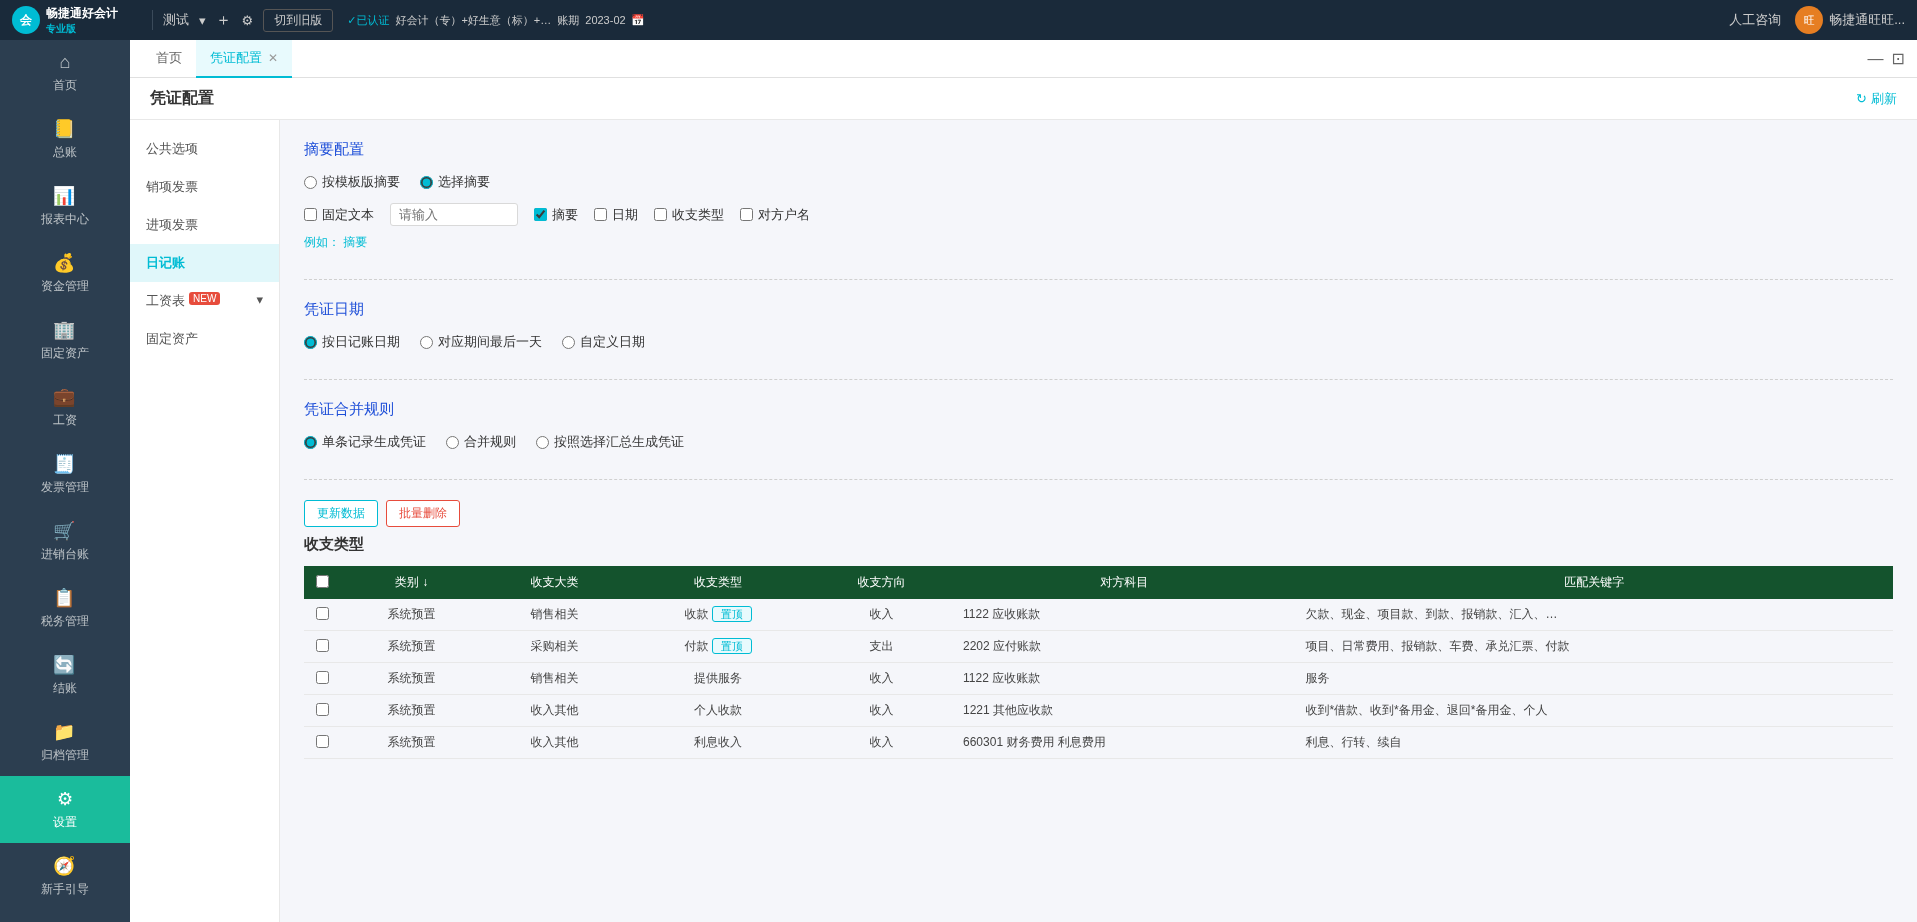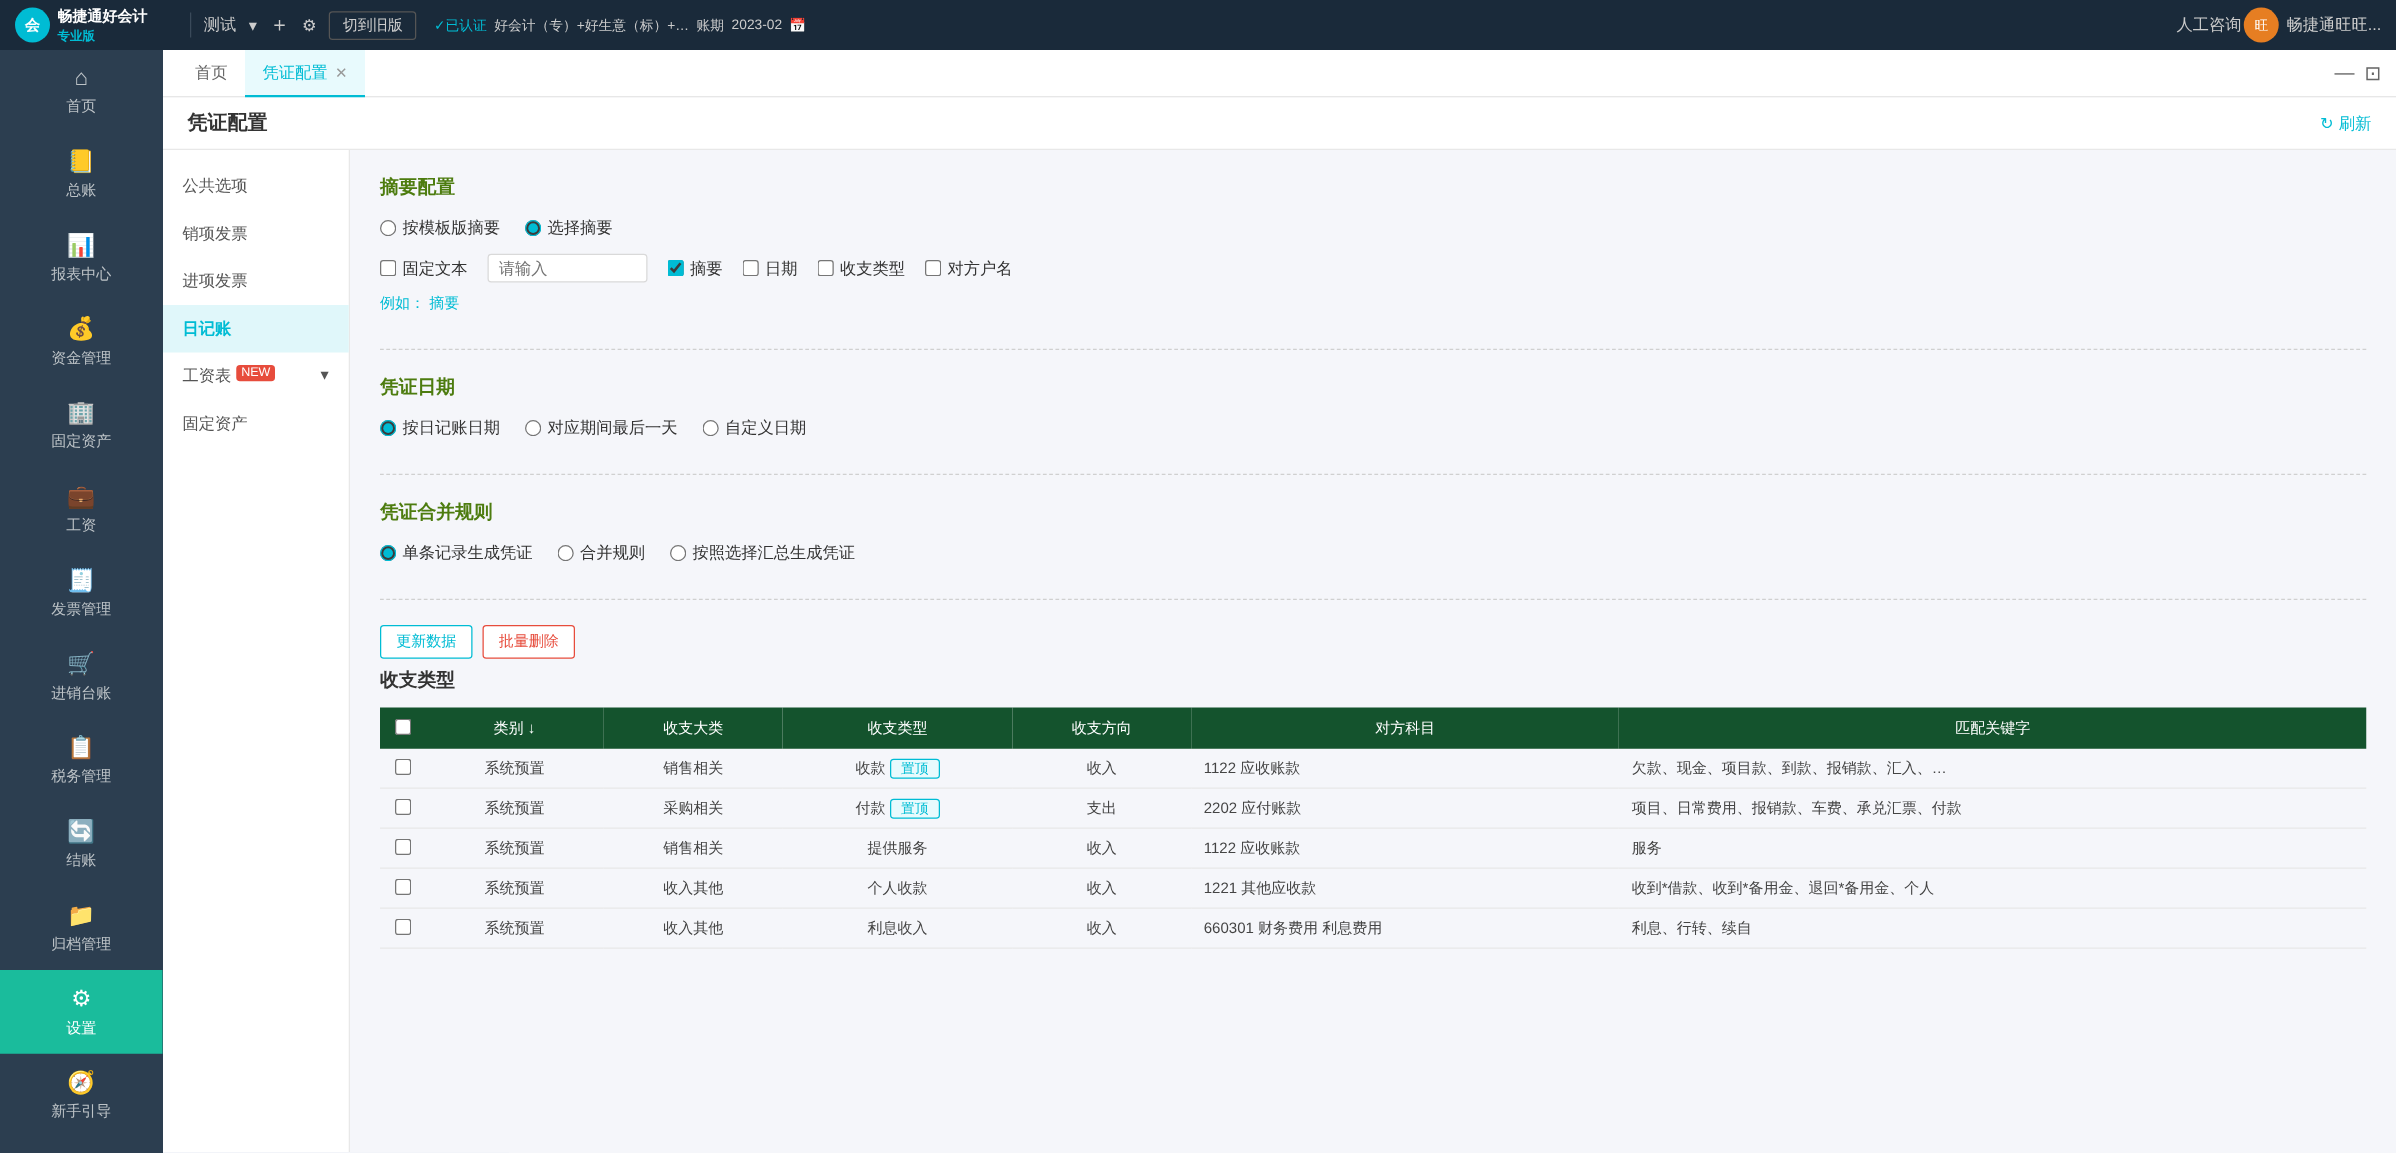--- a/index.html
+++ b/index.html
@@ -11,21 +11,21 @@
     .topbar-logo-icon { width: 28px; height: 28px; background: #00bcd4; border-radius: 50%; display: flex; align-items: center; justify-content: center; color: #fff; font-size: 12px; }
     .topbar-divider { width: 1px; height: 20px; background: #3a4a5a; }
     .topbar-title { color: #ccc; font-size: 13px; }
     .topbar-dropdown { color: #ccc; cursor: pointer; }
     .topbar-add { color: #ccc; cursor: pointer; font-size: 16px; }
     .topbar-settings { color: #ccc; cursor: pointer; }
     .topbar-btn { background: transparent; border: 1px solid #555; color: #ccc; padding: 2px 10px; border-radius: 3px; cursor: pointer; font-size: 12px; }
     .topbar-tags { display: flex; align-items: center; gap: 6px; margin-left: 4px; }
     .tag { font-size: 11px; color: #ccc; }
     .tag-certified { color: #00bcd4; }
-    .topbar-right { margin-left: auto; display: flex; align-items: center; gap: 2px; color: #ccc; font-size: 13px; }
+    .topbar-right { margin-left: auto; display: flex; align-items: center; gap: 14px; color: #ccc; font-size: 13px; }
     .topbar-user { display: flex; align-items: center; gap: 6px; cursor: pointer; }
     .user-avatar { width: 28px; height: 28px; border-radius: 50%; background: #e67e22; display: flex; align-items: center; justify-content: center; color: #fff; font-size: 11px; }
 
     
     .main-layout { display: flex; flex: 1; overflow: hidden; }
 
     
     .sidebar { width: 130px; background: #2c3e50; display: flex; flex-direction: column; flex-shrink: 0; overflow-y: auto; }
     .sidebar-item { display: flex; flex-direction: column; align-items: center; padding: 12px 6px; cursor: pointer; color: #bdc3c7; font-size: 12px; gap: 4px; transition: background 0.2s; }
     .sidebar-item.active { background: #1abc9c; color: #fff; }
@@ -54,21 +54,21 @@
     .sub-nav { width: 150px; background: #fff; border-right: 1px solid #e8e8e8; flex-shrink: 0; padding-top: 10px; }
     .sub-nav-item { padding: 10px 16px; font-size: 13px; color: #555; cursor: pointer; display: flex; align-items: flex-start; gap: 4px; }
     .sub-nav-item.active { background: #e0f7fa; color: #00bcd4; font-weight: bold; }
     .sub-nav-badge { background: #e74c3c; color: #fff; font-size: 10px; padding: 1px 4px; border-radius: 3px; }
 
     
     .content-panel { flex: 1; padding: 20px 24px; overflow-y: auto; }
 
     
     .section { margin-bottom: 28px; }
-    .section-title { font-size: 15px; font-weight: bold; color: #4d7c0f; margin-bottom: 14px; }
+    .section-title { font-size: 15px; font-weight: normal; color: #1d4ed8; margin-bottom: 14px; }
     .section-divider { border: none; border-top: 1px dashed #d0d0d0; margin: 20px 0; }
 
     
     .radio-group { display: flex; align-items: center; gap: 20px; margin-bottom: 12px; }
     .radio-label { display: flex; align-items: center; gap: 5px; cursor: pointer; font-size: 13px; }
     .radio-input { accent-color: #00bcd4; cursor: pointer; }
 
     
     .checkbox-row { display: flex; align-items: center; gap: 16px; margin-top: 10px; flex-wrap: wrap; }
     .checkbox-label { display: flex; align-items: center; gap: 5px; cursor: pointer; font-size: 13px; }

